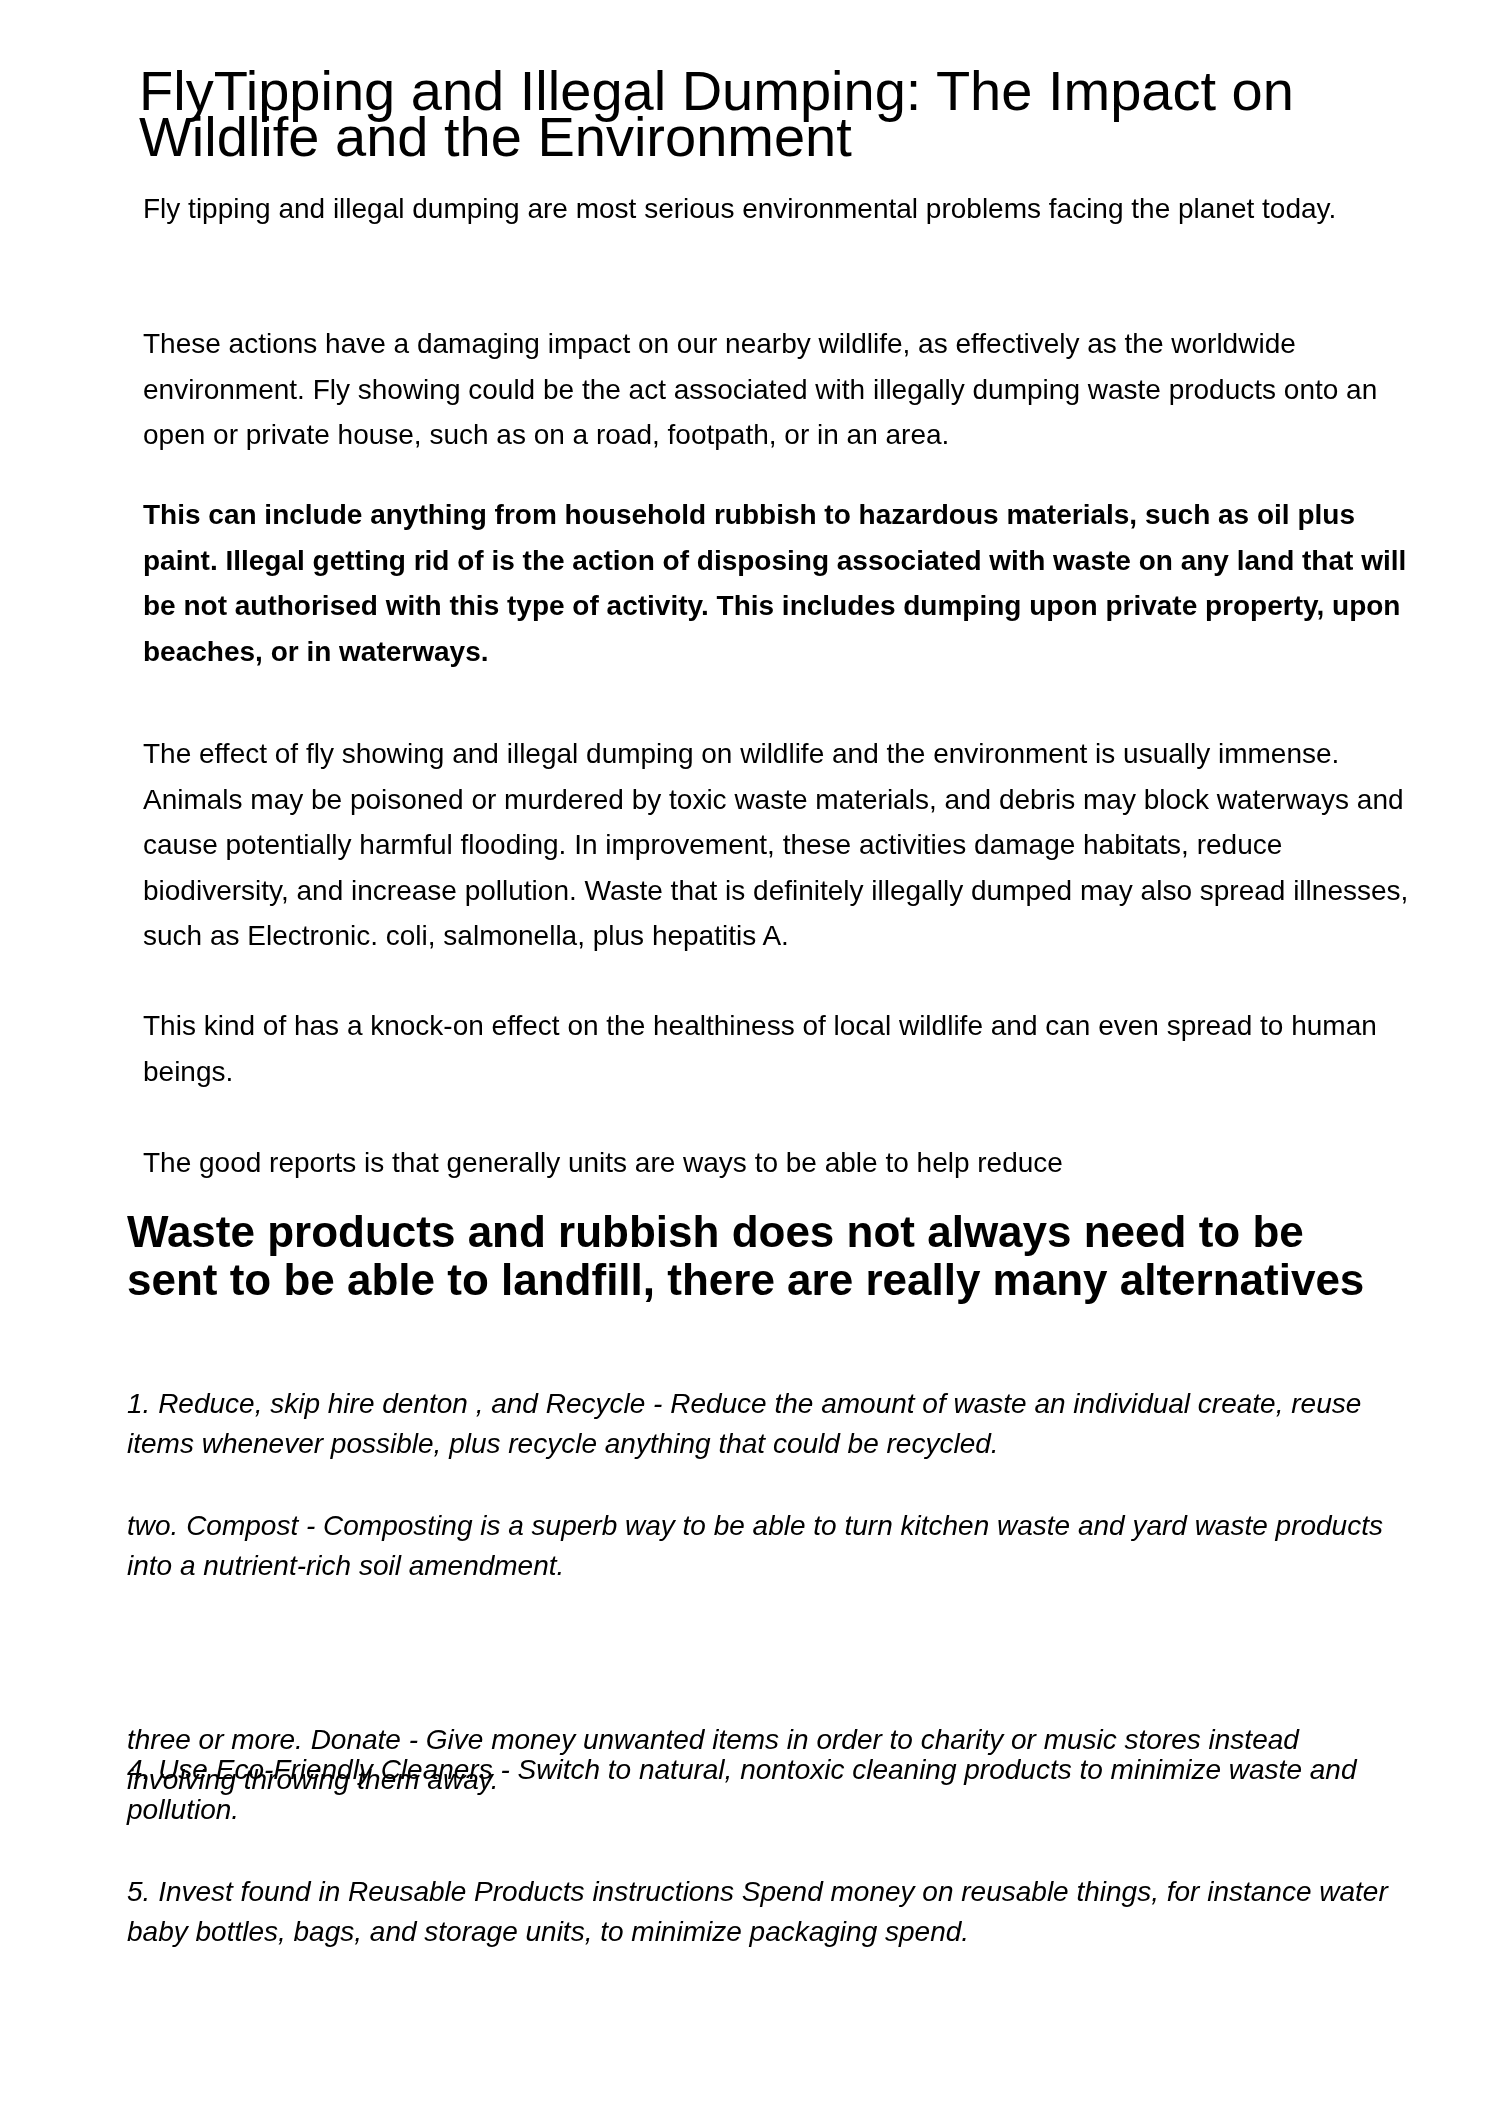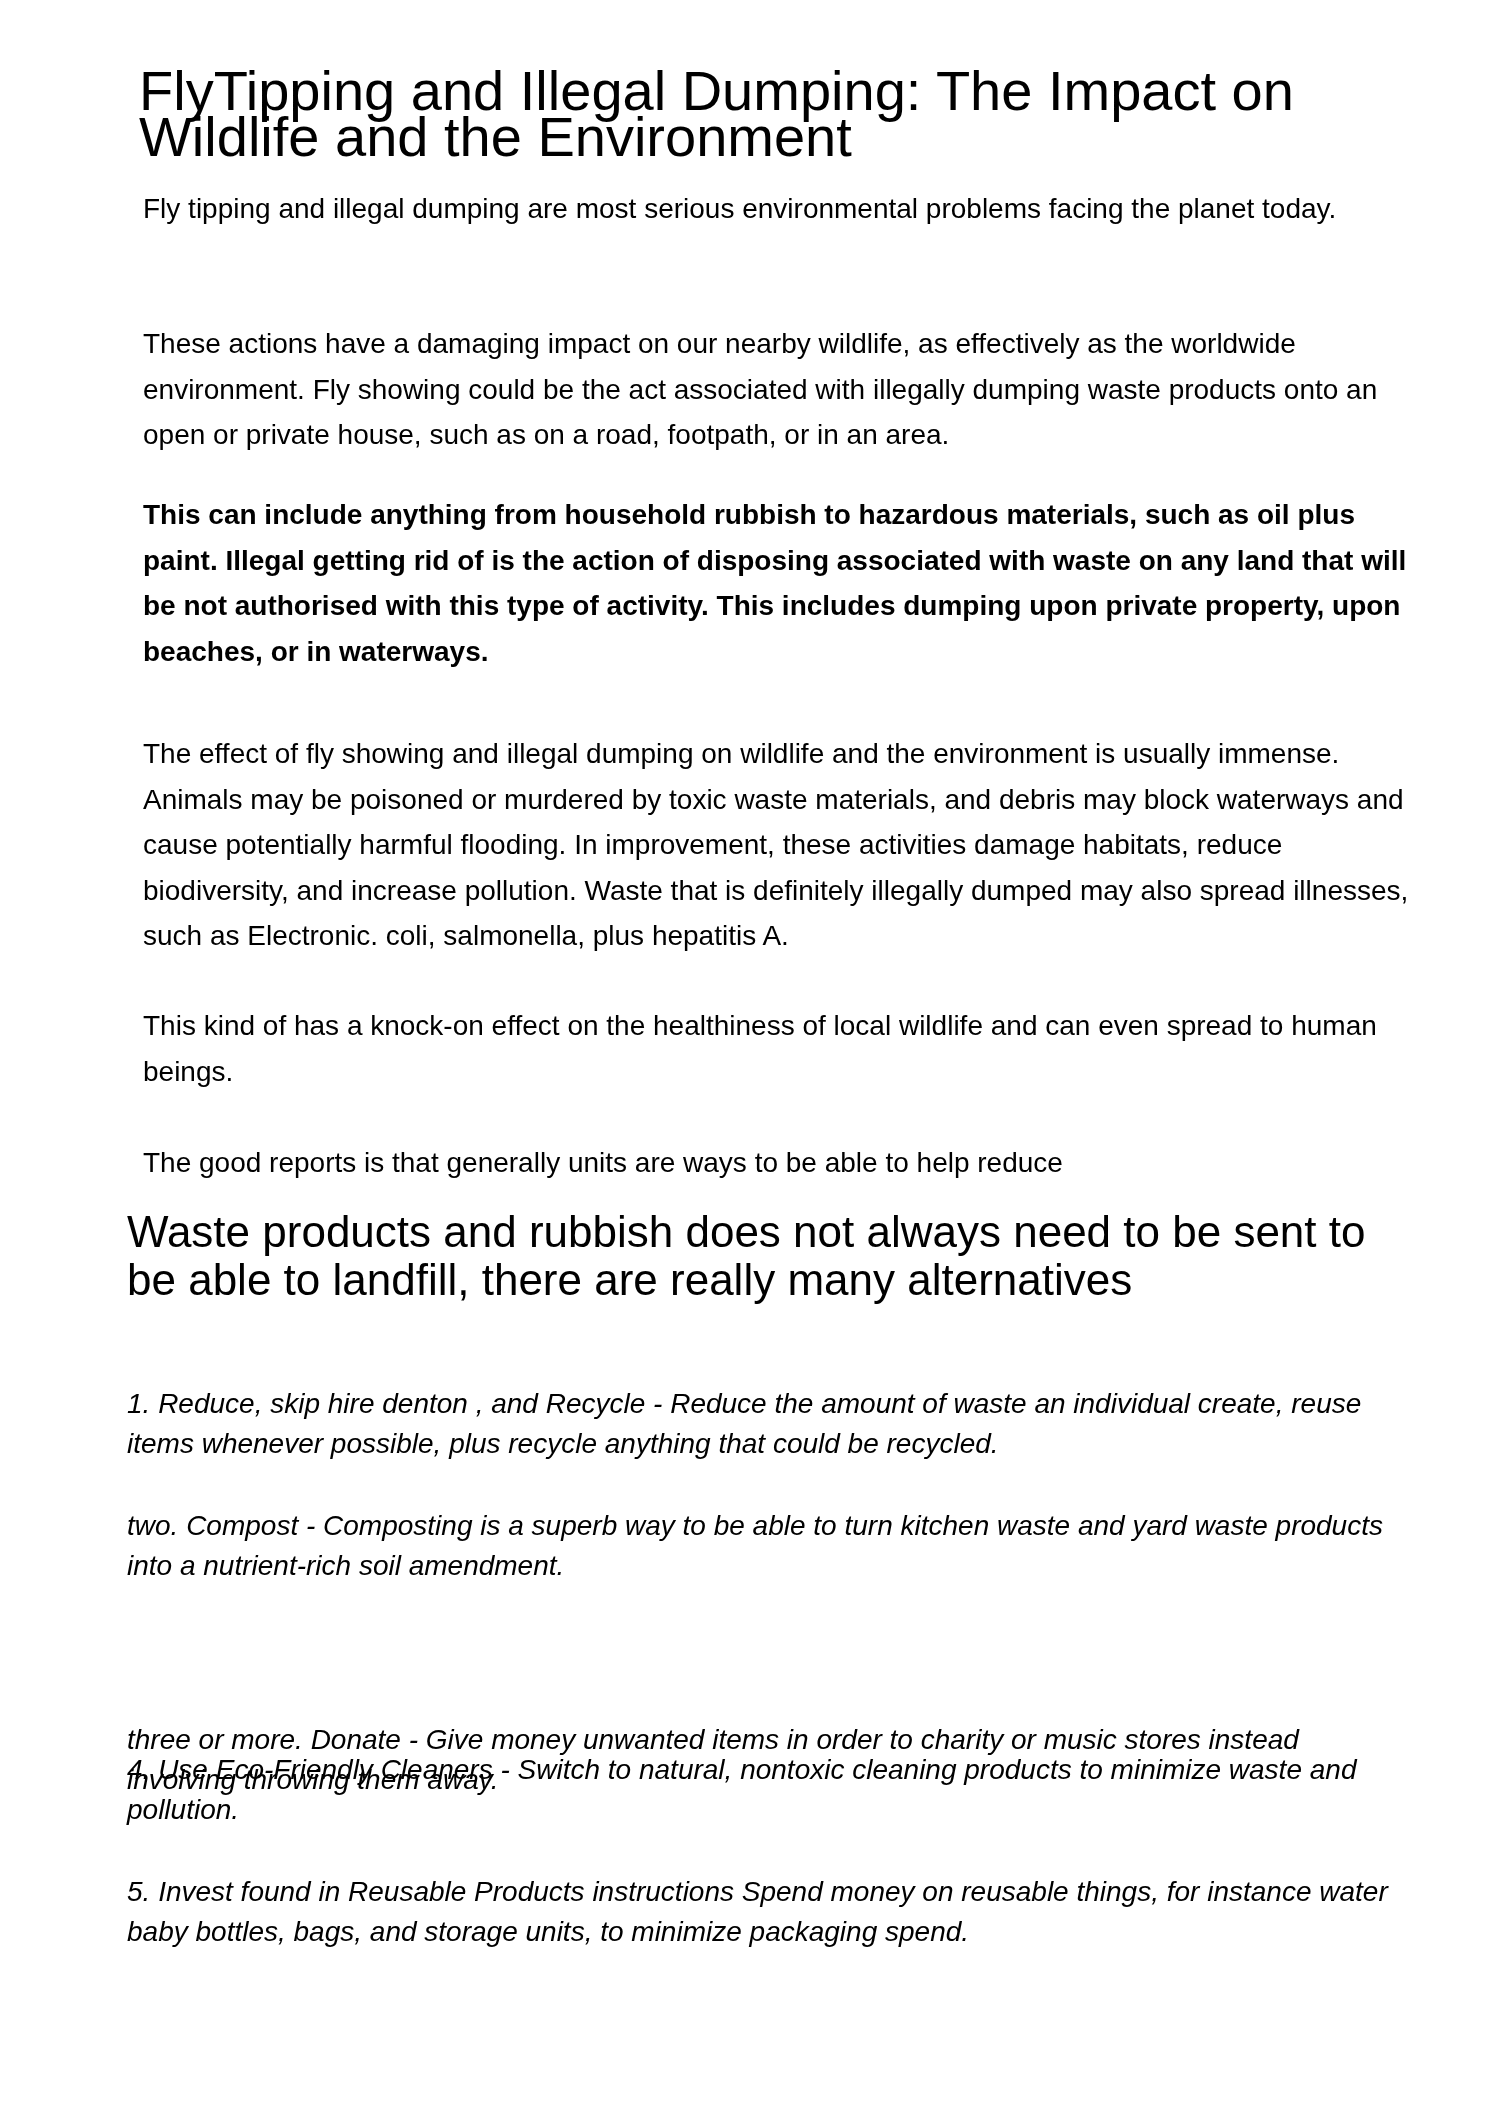--- a/index.html
+++ b/index.html
@@ -38,21 +38,21 @@
       font-size: 28px;
       line-height: 45.5px;
       margin: 16px;
     }
     .h2 {
       position: absolute;
       left: 0;
       width: 1270px;
       font-size: 44px;
       line-height: 48px;
-      font-weight: normal;
+      font-weight: bold;
       margin: 0;
     }
     .item {
       position: absolute;
       left: 0;
       width: 1270px;
       font-size: 28px;
       line-height: 40px;
       margin: 0;
       font-style: italic;

